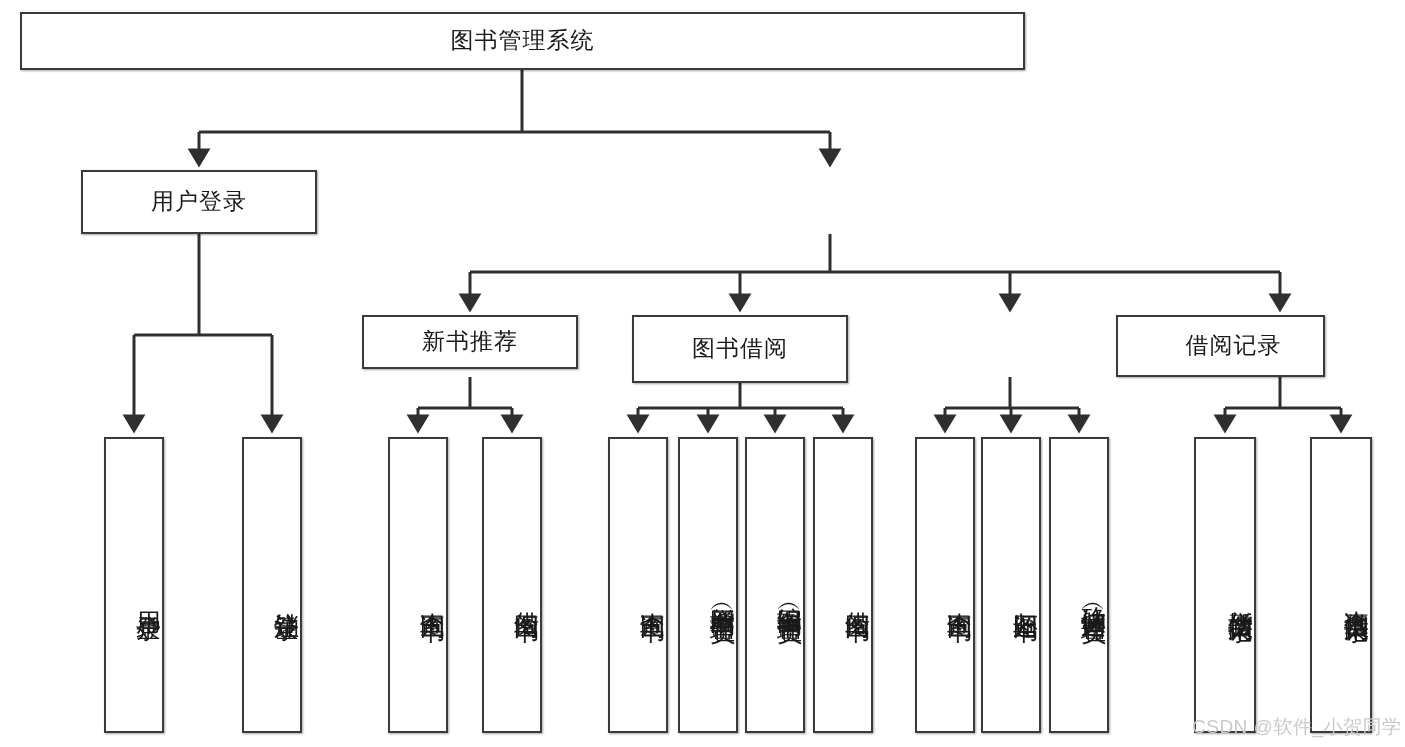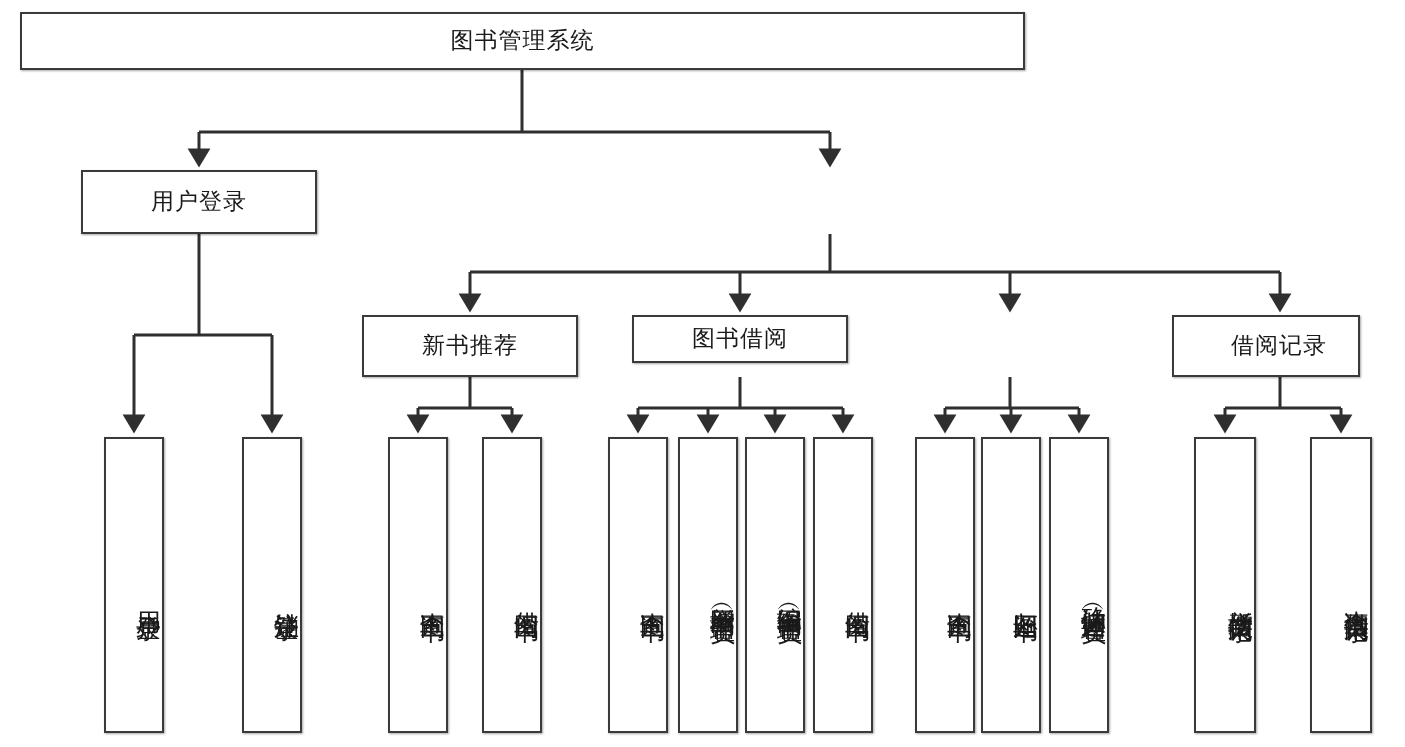--- a/index.html
+++ b/index.html
@@ -105,27 +105,27 @@
   </svg>
 
   <div class="node h root" style="left:20px;top:12px;width:1005px;height:58px;">
     <span>图书管理系统</span>
   </div>
 
   <div class="node h" style="left:81px;top:170px;width:236px;height:64px;">
     <span>用户登录</span>
   </div>
 
-  <div class="node h" style="left:362px;top:315px;width:216px;height:62px;">
+  <div class="node h" style="left:362px;top:315px;width:216px;height:54px;">
     <span>新书推荐</span>
   </div>
-  <div class="node h" style="left:632px;top:315px;width:216px;height:48px;">
+  <div class="node h" style="left:632px;top:315px;width:216px;height:68px;">
     <span>图书借阅</span>
   </div>
-  <div class="node h" style="left:1172px;top:315px;width:188px;height:62px;padding-left:26px;">
+  <div class="node h" style="left:1116px;top:315px;width:209px;height:62px;padding-left:26px;">
     <span>借阅记录</span>
   </div>
 
   <div class="node v" style="left:104px;top:437px;width:60px;height:296px;">
     <span>用户登录</span>
   </div>
   <div class="node v" style="left:242px;top:437px;width:60px;height:296px;">
     <span>注销登录</span>
   </div>
 
@@ -159,14 +159,15 @@
     <span>确认归还（管理员）</span>
   </div>
 
   <div class="node v" style="left:1194px;top:437px;width:62px;height:296px;">
     <span>新增借阅记录</span>
   </div>
   <div class="node v" style="left:1310px;top:437px;width:62px;height:296px;">
     <span>查询借阅记录</span>
   </div>
 
+  <div class="watermark">CSDN @软件_小贺同学</div>
 
 </div>
 
 </body></html>

